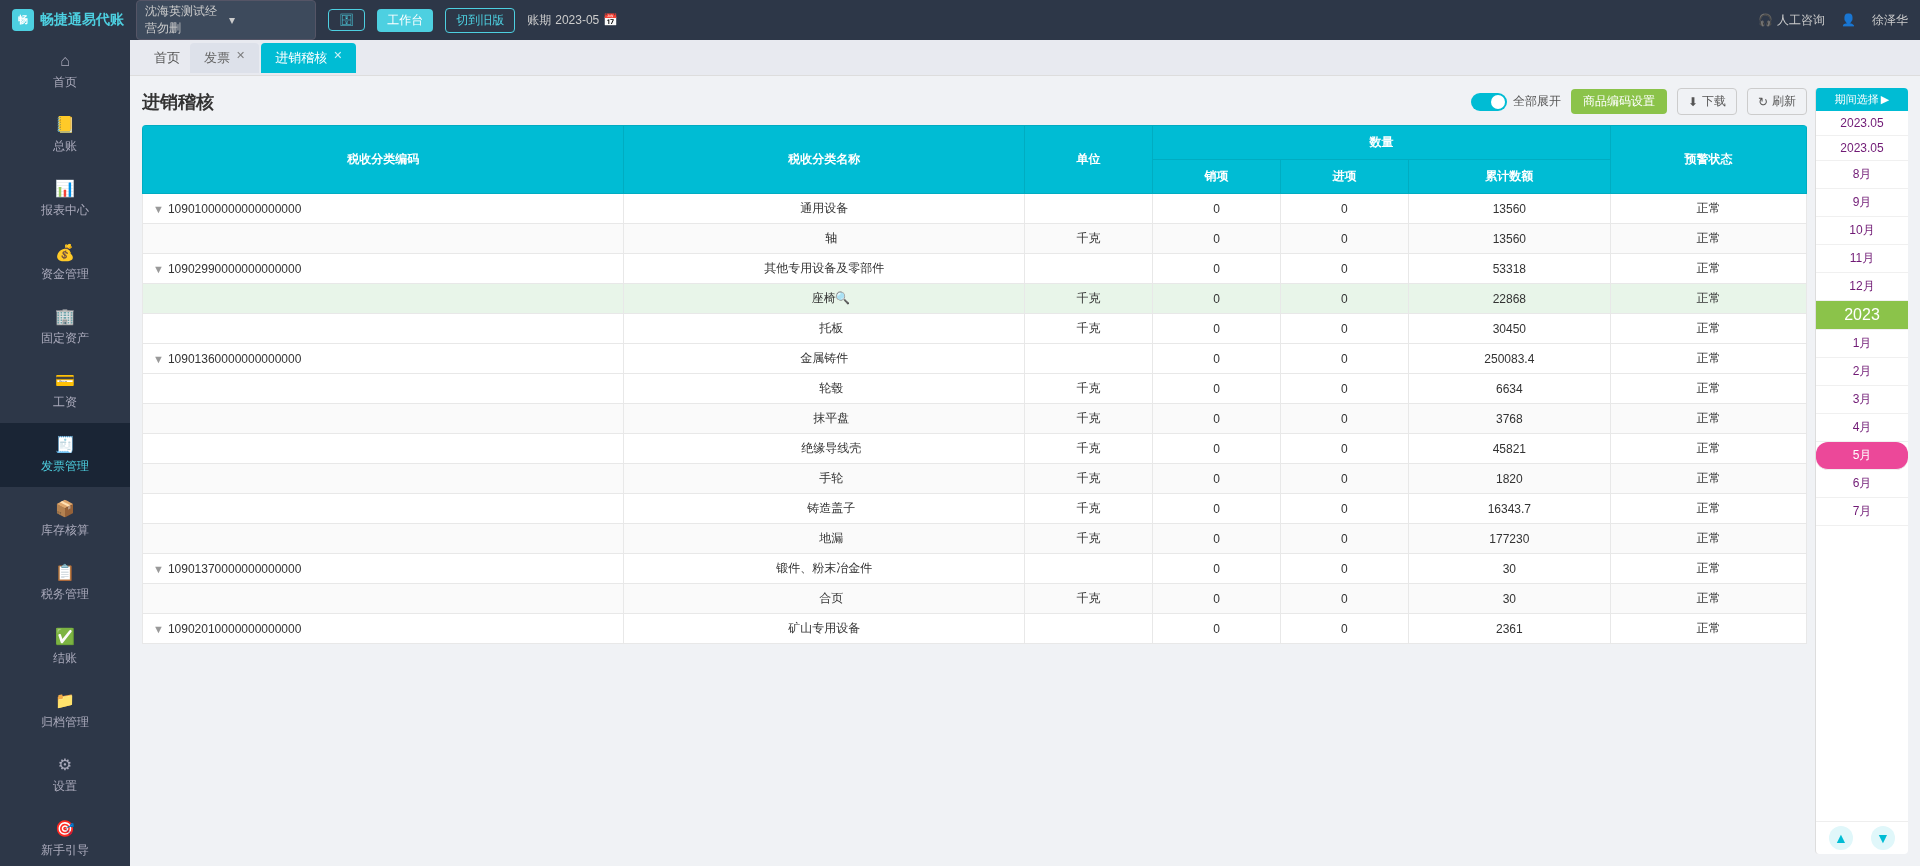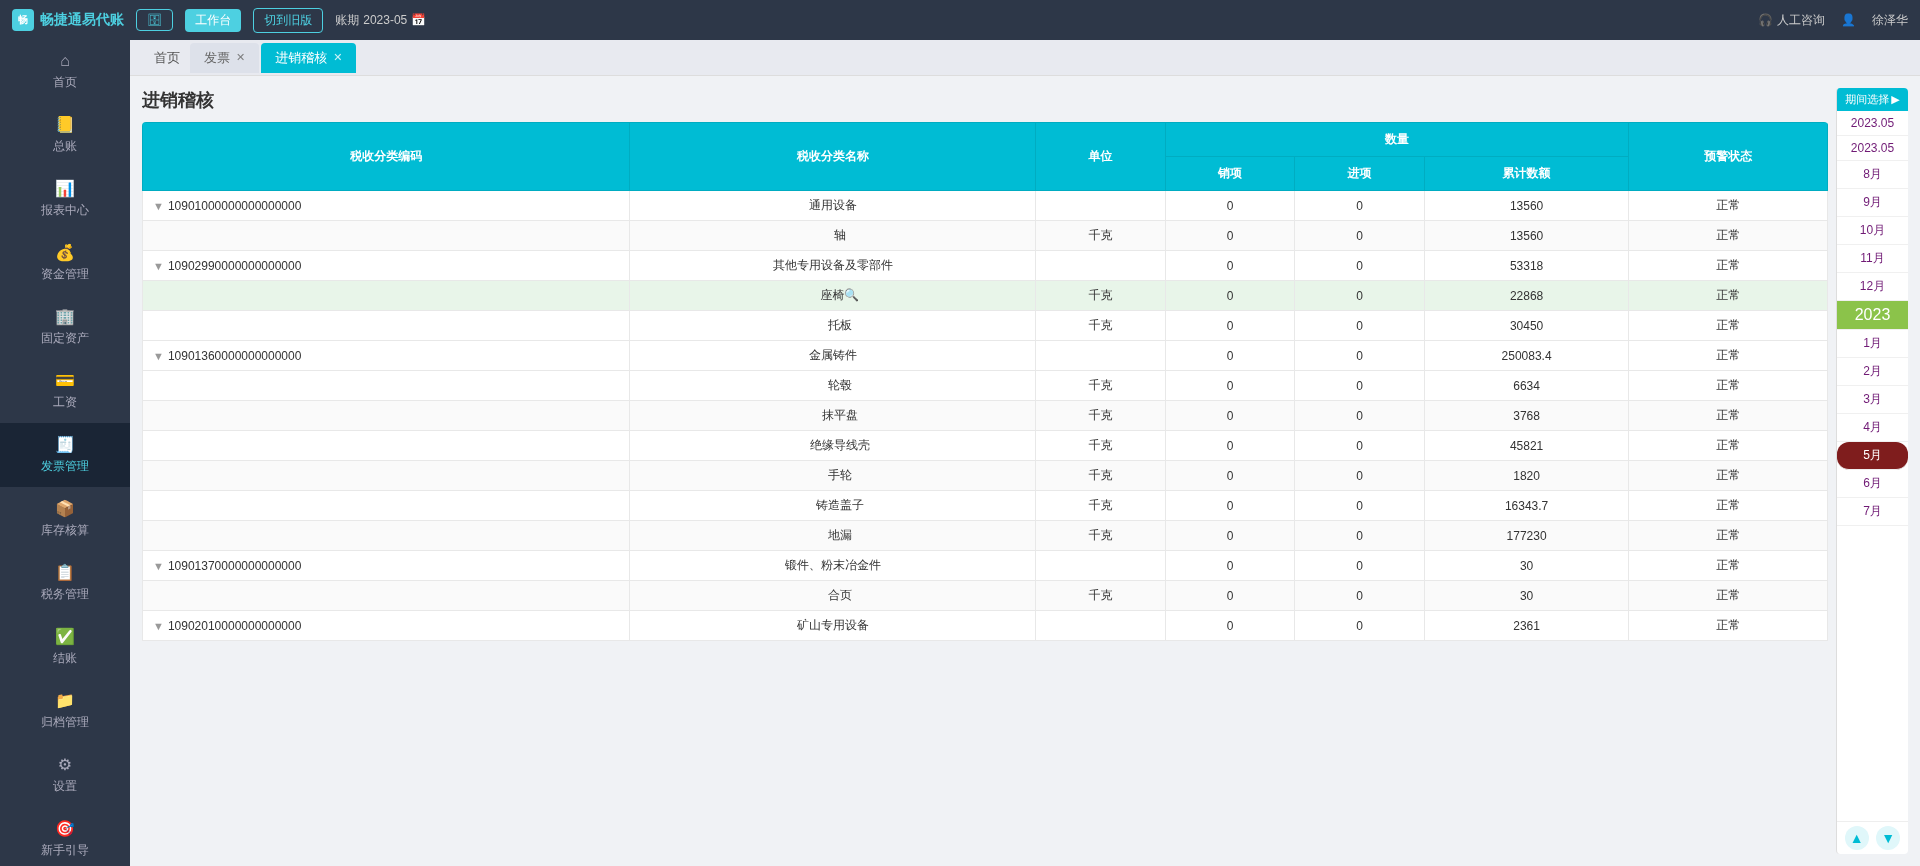--- a/index.html
+++ b/index.html
@@ -24,21 +24,21 @@
     .sidebar { width: 130px; background: #2d3748; display: flex; flex-direction: column; flex-shrink: 0; }
     .sidebar-item { display: flex; flex-direction: column; align-items: center; padding: 12px 0; cursor: pointer; color: #aab; font-size: 12px; gap: 4px; }
     .sidebar-item.active { background: #1a2535; color: #4dd0e1; }
     .sidebar-item .icon { font-size: 16px; }
 
     
     .content-area { flex: 1; display: flex; flex-direction: column; overflow: hidden; background: #f0f2f5; }
 
     
     .tab-bar { background: #e8eaf0; display: flex; align-items: center; padding: 0 16px; height: 36px; gap: 2px; flex-shrink: 0; border-bottom: 1px solid #ddd; }
-    .tab { padding: 6px 14px; border-radius: 4px 4px 0 0; cursor: pointer; font-size: 13px; display: flex; align-items: center; gap: 6px; }
+    .tab { padding: 6px 14px; border-radius: 4px 4px 0 0; cursor: pointer; font-size: 13px; display: flex; gap: 6px; }
     .tab.inactive { background: #dde1ea; color: #666; }
     .tab.active { background: #00bcd4; color: white; }
     .tab-close { font-size: 11px; cursor: pointer; opacity: 0.8; }
     .tab-home { color: #555; cursor: pointer; font-size: 13px; padding: 6px 8px; }
 
     
     .page-content { flex: 1; display: flex; overflow: hidden; padding: 12px; gap: 8px; }
 
     
     .main-panel { flex: 1; display: flex; flex-direction: column; overflow: hidden; }
@@ -61,36 +61,40 @@
     tbody tr td { padding: 6px 10px; font-size: 12px; border: 1px solid #e8e8e8; color: #333; text-align: center; }
     tbody tr:nth-child(even) { background: #fafafa; }
     tbody tr.group-row td { background: white; font-weight: normal; }
     tbody tr.highlight-row td { background: #e8f5e9; }
     tbody tr td:first-child { text-align: left; margin-top: 10px; }
     tbody tr td.indent { padding-left: 24px; }
     .collapse-icon { color: #999; margin-right: 4px; font-size: 11px; }
     .search-icon-cell { color: #aaa; font-size: 12px; }
 
     
-    .right-panel { width: 72px; background: white; border-left: 1px solid #ddd; display: flex; flex-direction: column; overflow: hidden; flex-shrink: 0; border-radius: 4px; }
+    .right-panel { width: 93px; background: white; border-left: 1px solid #ddd; display: flex; flex-direction: column; overflow: hidden; flex-shrink: 0; border-radius: 4px; }
     .right-panel-header { background: #00bcd4; color: white; font-size: 11px; padding: 4px; text-align: center; cursor: pointer; display: flex; align-items: center; justify-content: center; gap: 2px; }
     .period-list { flex: 1; overflow-y: auto; }
     .period-item { padding: 5px 8px; font-size: 12px; text-align: center; cursor: pointer; border-bottom: 1px solid #f0f0f0; color: #701a75; }
-    .period-item.active { background: #7f1d1d; color: white; border-radius: 12px; }
+    .period-item.active { background: #ec4899; color: white; border-radius: 12px; }
     .period-item.year { background: #8bc34a; color: white; font-size: 16px; }
     .period-nav { display: flex; justify-content: space-around; padding: 4px; border-top: 1px solid #eee; }
     .period-nav-btn { width: 24px; height: 24px; border-radius: 50%; background: #e0f7fa; border: none; cursor: pointer; display: flex; align-items: center; justify-content: center; font-size: 14px; color: #00bcd4; }
   </style>
 </head>
 <body>
 
 <div class="top-bar">
   <div class="top-bar-logo">
     <div class="top-bar-logo-icon">畅</div>
     <span>畅捷通易代账</span>
+  </div>
+  <div class="top-bar-company">
+    <span>沈海英测试经营勿删</span>
+    <span>▾</span>
   </div>
   <button class="top-bar-btn outline">🗄</button>
   <button class="top-bar-btn">工作台</button>
   <button class="top-bar-btn outline">切到旧版</button>
   <div class="top-bar-period">
     <span>账期</span>
     <span>2023-05</span>
     <span>📅</span>
   </div>
   <div class="top-bar-right">
@@ -174,20 +178,35 @@
         <span class="tab-close">✕</span>
       </div>
     </div>
 
     <div class="page-content">
 
       <div class="main-panel">
 
         <div class="page-header">
           <h2 class="page-title">进销稽核</h2>
+          <div class="header-actions">
+            <div class="toggle-wrap">
+              <div class="toggle"></div>
+              <span>全部展开</span>
+            </div>
+            <button class="btn-setting">商品编码设置</button>
+            <button class="btn-download">
+              <span>⬇</span>
+              <span>下载</span>
+            </button>
+            <button class="btn-refresh">
+              <span>↻</span>
+              <span>刷新</span>
+            </button>
+          </div>
         </div>
 
         <div class="table-wrap">
           <table>
             <thead>
               <tr>
                 <th rowspan="2">税收分类编码</th>
                 <th rowspan="2">税收分类名称</th>
                 <th rowspan="2">单位</th>
                 <th colspan="3">数量</th>

